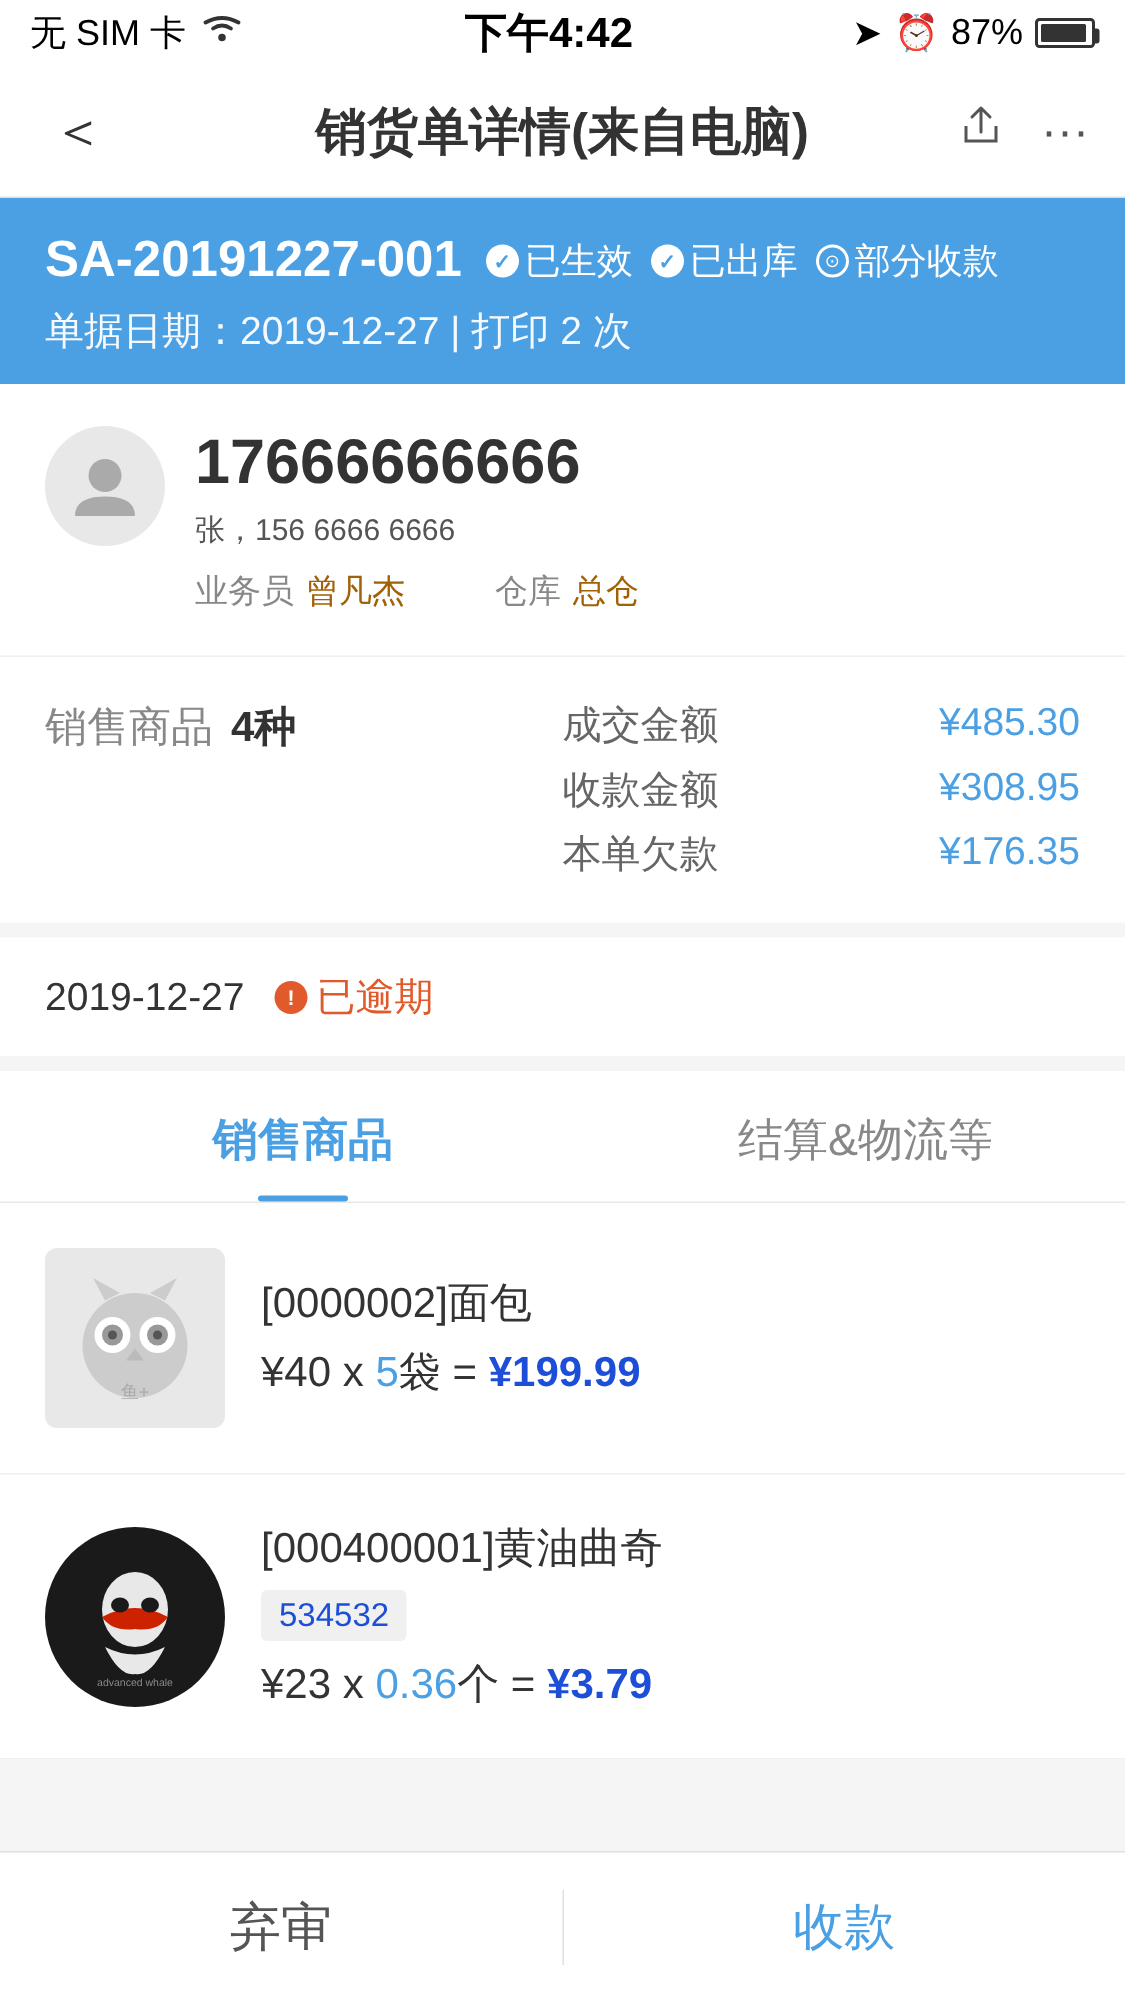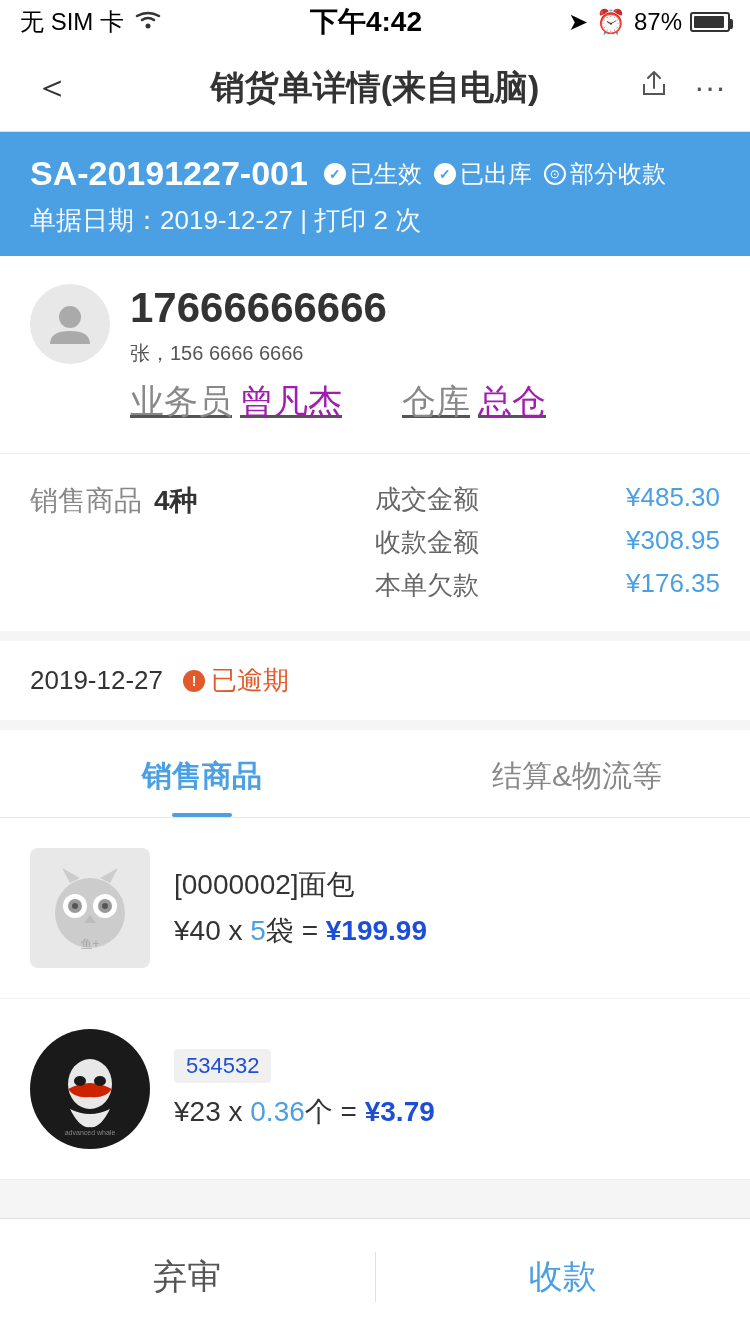--- a/index.html
+++ b/index.html
@@ -148,27 +148,26 @@
       margin-bottom: 8px;
     }
     .customer-phone {
       font-size: 20px;
       color: #555;
       margin-bottom: 12px;
     }
     .customer-meta {
       display: flex;
       gap: 60px;
-      font-size: 34px;
+      font-size: 22px;
       color: #555;
-      text-decoration: underline;
     }
     .meta-item { display: flex; gap: 8px; }
     .meta-label { color: #888; }
-    .meta-value { color: #a21caf; font-weight: 500; }
+    .meta-value { color: #a16207; font-weight: 500; }
 
     
     .stats-section {
       background: #fff;
       padding: 28px 30px;
       display: flex;
       align-items: flex-start;
       border-bottom: 10px solid #f5f5f5;
     }
     .stats-left { flex: 1; }
@@ -308,21 +307,21 @@
     }
     .price-highlight { color: #4B9FE3; }
     .price-total { color: #1d4ed8; font-weight: 600; }
 
     
     .bottom-bar {
       position: fixed;
       bottom: 0;
       left: 0;
       width: 750px;
-      height: 116px;
+      height: 100px;
       background: #fff;
       border-top: 1px solid #e0e0e0;
       display: flex;
       align-items: center;
     }
     .bottom-btn {
       flex: 1;
       text-align: center;
       font-size: 34px;
       font-weight: 500;
@@ -510,20 +509,21 @@
 
         <ellipse cx="40" cy="42" rx="6" ry="5" fill="#1a1a1a"></ellipse>
         <ellipse cx="60" cy="42" rx="6" ry="5" fill="#1a1a1a"></ellipse>
 
         <path d="M30 70 Q50 80 70 70 Q60 90 50 88 Q40 90 30 70Z" fill="#e8e8e8"></path>
 
         <text x="50" y="96" text-anchor="middle" font-size="7" fill="#888">advanced whale</text>
       </svg>
     </div>
     <div class="product-details">
+      <div class="product-name">[000400001]黄油曲奇</div>
       <div class="product-tag">534532</div>
       <div class="product-price">
         <span>¥23</span>
         <span> x </span>
         <span class="price-highlight">0.36</span><span>个</span>
         <span> = </span>
         <span class="price-total">¥3.79</span>
       </div>
     </div>
   </div>

